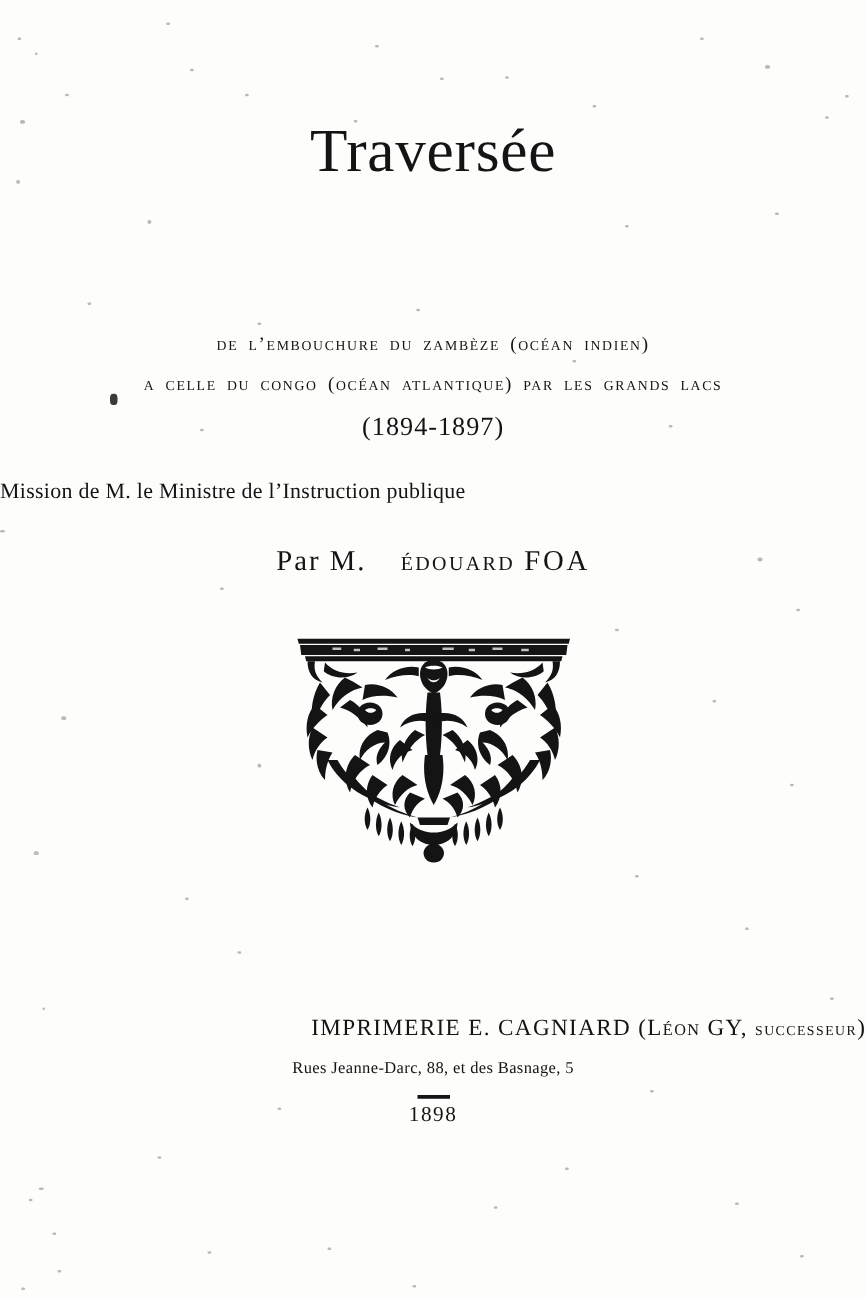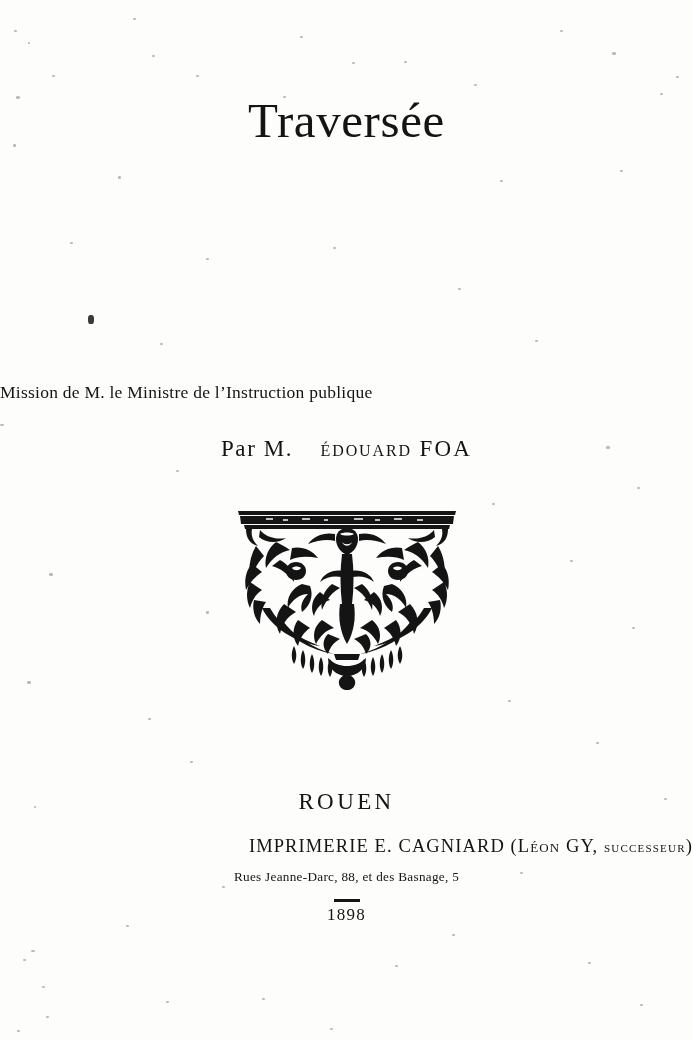--- a/index.html
+++ b/index.html
@@ -230,20 +230,25 @@
       <div class="speck" style="left: 640px; top: 1004px; width: 3px; height: 2px;"></div>
       <div class="speck" style="left: 395px; top: 965px; width: 3px; height: 2px;"></div>
       <div class="speck" style="left: 262px; top: 998px; width: 3px; height: 2px;"></div>
       <div class="speck" style="left: 330px; top: 1028px; width: 3px; height: 2px;"></div>
     </div>
 
   <div class="title-block">
     <div class="title-line1">Traversée</div>
   </div>
 
+  <div class="subtitle-block">
+    <div class="subtitle-line">DE L’EMBOUCHURE DU ZAMBÈZE (OCÉAN INDIEN)</div>
+    <div class="subtitle-line">A CELLE DU CONGO (OCÉAN ATLANTIQUE) PAR LES GRANDS LACS</div>
+    <div class="subtitle-years">(1894-1897)</div>
+  </div>
 
   <div class="mission">Mission de M. le Ministre de l’Instruction publique</div>
 
   <div class="author">
     <span class="cap-lead">Par M.</span><span>&nbsp;</span><span class="sc">ÉDOUARD</span><span>&nbsp;</span><span class="allcaps">FOA</span>
   </div>
 
   <div class="ornament">
     <svg viewBox="0 0 222 182" xmlns="http://www.w3.org/2000/svg" aria-hidden="true">
       <g fill="#141414">
@@ -353,21 +358,20 @@
         <path d="M98 146 L124 146 L122 152 L100 152 Z"></path>
 
         <path d="M111 166 C105 168 102 172 103 176 C104 180 107 182 111 182
                  C115 182 118 180 119 176 C120 172 117 168 111 166 Z"></path>
         <path d="M111 178 L113 182 L109 182 Z"></path>
       </g>
     </svg>
   </div>
 
   <div class="imprint">
-    <div class="city">ROUEN</div>
 
     <div class="printer">
       <span>IMPRIMERIE E. CAGNIARD (L</span><span class="sc-med">ÉON</span><span> GY, </span><span class="sc-small">SUCCESSEUR</span><span>)</span>
     </div>
 
     <div class="address">Rues Jeanne-Darc, 88, et des Basnage, 5</div>
 
     <div class="rule"></div>
 
     <div class="year">1898</div>

